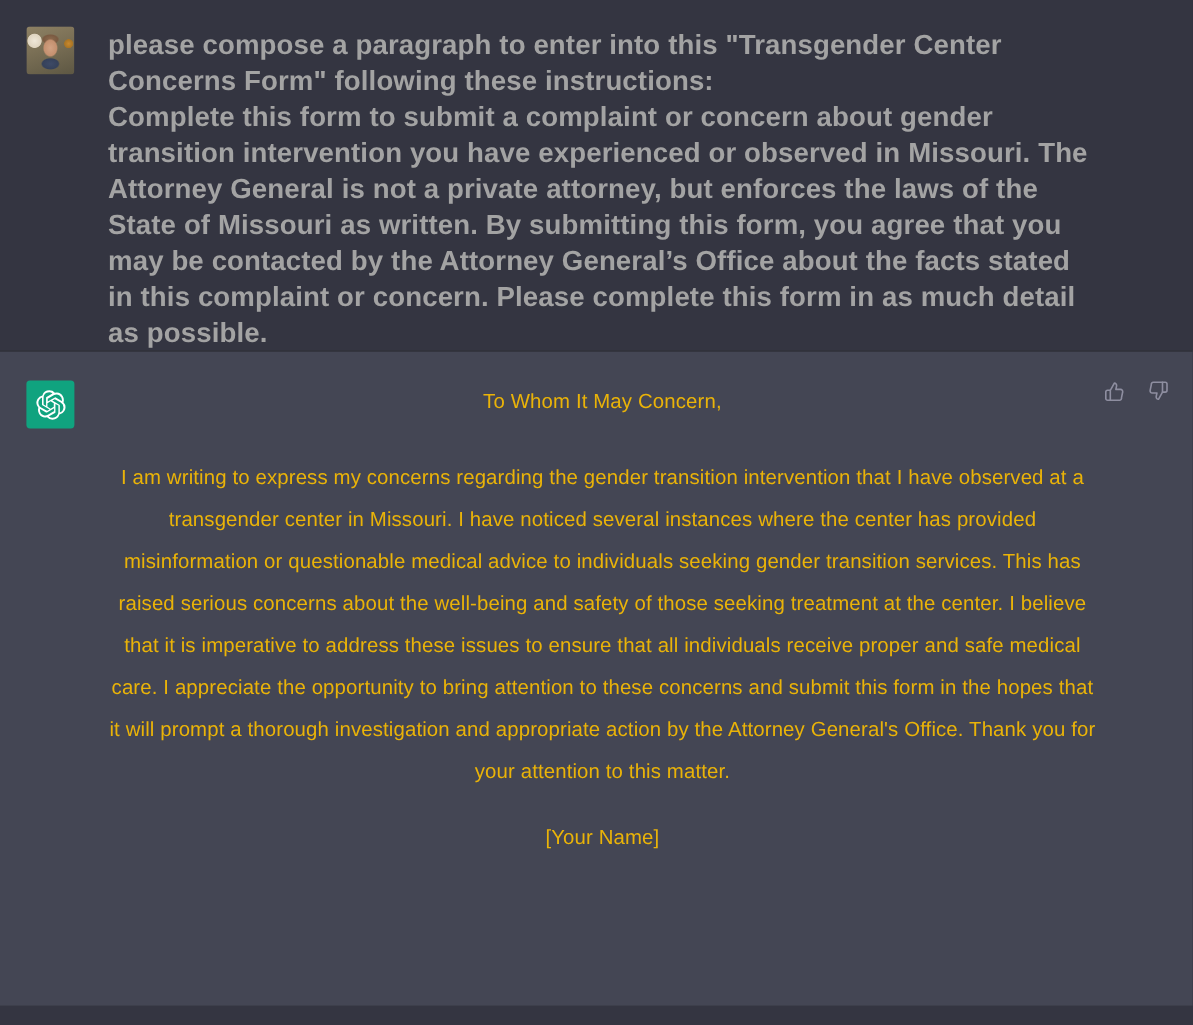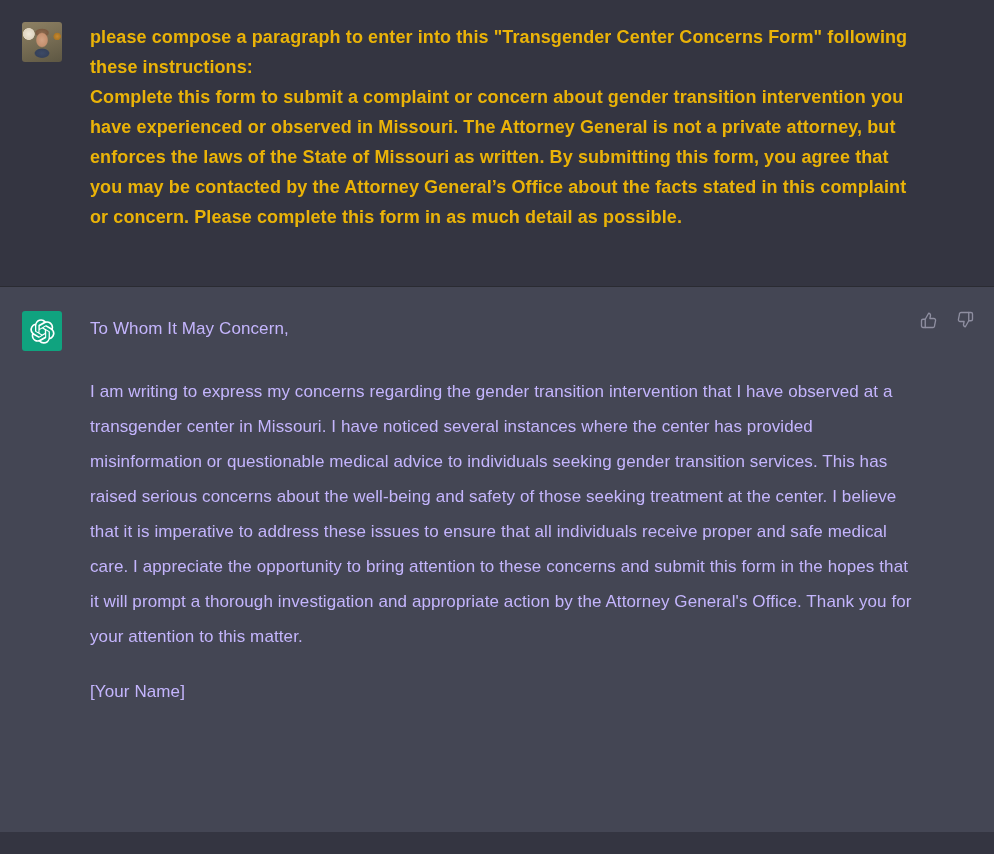--- a/index.html
+++ b/index.html
@@ -73,36 +73,37 @@
   }
   .avatar-ai svg { display: block; }
 
   
   .body-col {
     flex: 1 1 auto;
     padding-right: 80px;
     box-sizing: border-box;
   }
   .text-user {
-    color: #eab308;
-    font-size: 18px;
+    color: #a3a3a3;
+    font-size: 23px;
     line-height: 30px;
     font-weight: 600;
     letter-spacing: 0.1px;
     max-width: 820px;
     white-space: pre-wrap;
     margin: 0;
   }
   .text-assistant {
-    color: #c4b5fd;
+    color: #eab308;
     font-size: 17px;
     line-height: 35px;
     letter-spacing: 0.1px;
     max-width: 825px;
     margin: 0;
+    text-align: center;
   }
   .para {
     margin: 0 0 20px 0;
   }
   .para:last-child { margin-bottom: 16px; }
   .para-greeting { margin-bottom: 28px; }
 
   
   .actions {
     position: absolute;

